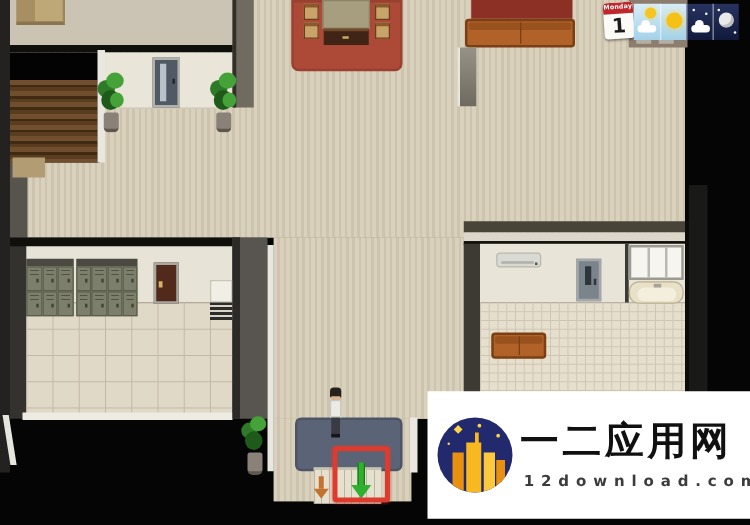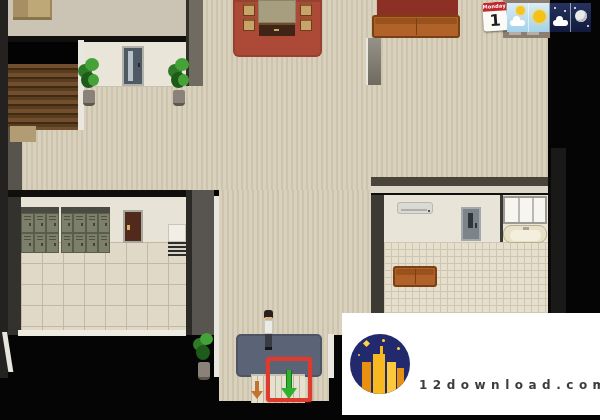--- a/index.html
+++ b/index.html
@@ -308,16 +308,17 @@
       <div class="star d" style="left:14px;top:7px;width:5px;height:5px;"></div>
       <div class="star" style="left:32px;top:5px;width:3px;height:3px;border-radius:50%;"></div>
       <div class="star" style="left:47px;top:13px;width:3px;height:3px;border-radius:50%;"></div>
       <div class="star" style="left:8px;top:20px;width:2px;height:2px;border-radius:50%;"></div>
       <div class="bld" style="left:30px;top:12px;width:3px;height:9px;background:#f8b81f;"></div>
       <div class="bld" style="left:12px;top:28px;width:9px;height:32px;background:#e89010;"></div>
       <div class="bld" style="left:23px;top:20px;width:12px;height:40px;background:#f8b81f;"></div>
       <div class="bld" style="left:37px;top:28px;width:9px;height:32px;background:#fcc93c;"></div>
       <div class="bld" style="left:47px;top:34px;width:7px;height:26px;background:#e89010;"></div>
     </div>
+    <div class="wm-name" style="left:74px;top:25px;">一二应用网</div>
     <div class="wm-url" style="left:77px;top:66px;">12download.com</div>
   </div>
 
 </div>
 
 </body></html>

